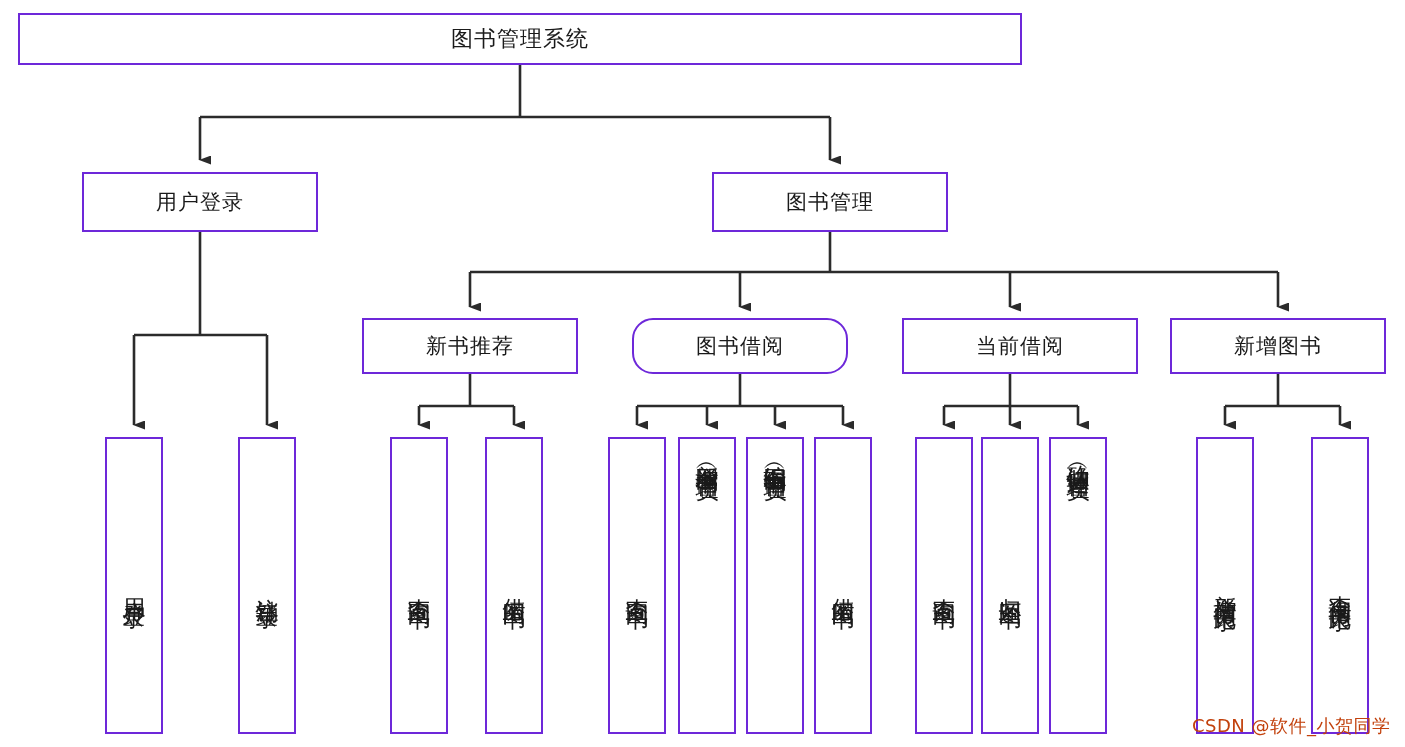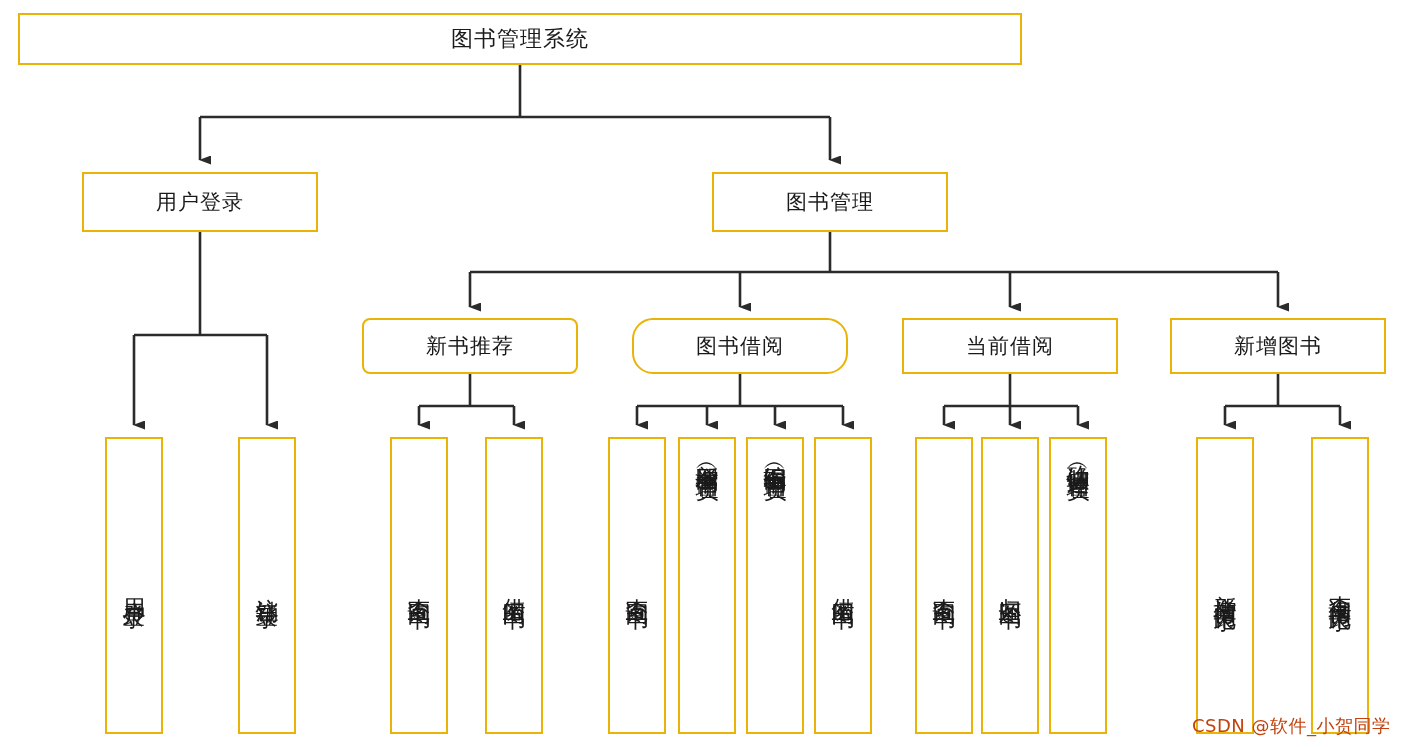--- a/index.html
+++ b/index.html
@@ -11,21 +11,21 @@
     overflow:hidden;
     position:relative;
   }
   #canvas{position:absolute;left:0;top:0;width:1405px;height:747px;}
   #svg-layer{position:absolute;left:0;top:0;width:1405px;height:747px;}
 
   .node{
     position:absolute;
     box-sizing:border-box;
     background:#ffffff;
-    border:2px solid #eab308;
+    border:2px solid #6d28d9;
     display:flex;
     align-items:center;
     justify-content:center;
     color:#1a1a1a;
   }
   .node .label{
     display:block;
     text-align:center;
     line-height:1.18;
     white-space:pre;
@@ -124,27 +124,27 @@
     <span class="label">图书管理系统</span>
   </div>
 
   <div class="node h-node" style="left:82px;top:172px;width:236px;height:60px;">
     <span class="label">用户登录</span>
   </div>
   <div class="node h-node" style="left:712px;top:172px;width:236px;height:60px;">
     <span class="label">图书管理</span>
   </div>
 
-  <div class="node h-node" style="left:362px;top:318px;width:216px;height:56px;border-radius:8px;">
+  <div class="node h-node" style="left:362px;top:318px;width:216px;height:56px;">
     <span class="label">新书推荐</span>
   </div>
   <div class="node h-node" style="left:632px;top:318px;width:216px;height:56px;border-radius:21px;">
     <span class="label">图书借阅</span>
   </div>
-  <div class="node h-node" style="left:902px;top:318px;width:216px;height:56px;">
+  <div class="node h-node" style="left:902px;top:318px;width:236px;height:56px;">
     <span class="label">当前借阅</span>
   </div>
   <div class="node h-node" style="left:1170px;top:318px;width:216px;height:56px;">
     <span class="label">新增图书</span>
   </div>
 
   <div class="node v-node mid" style="left:105px;top:437px;width:58px;height:297px;">
     <span class="label">用户登录</span>
   </div>
   <div class="node v-node mid" style="left:238px;top:437px;width:58px;height:297px;">

